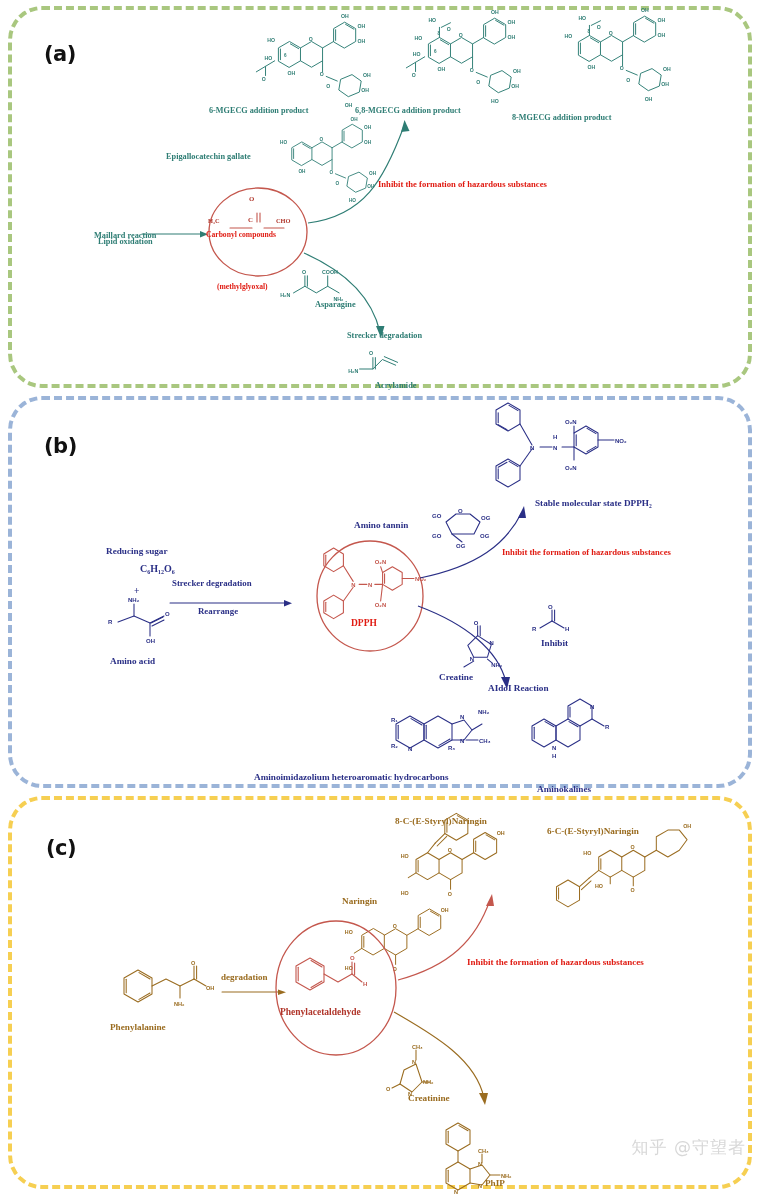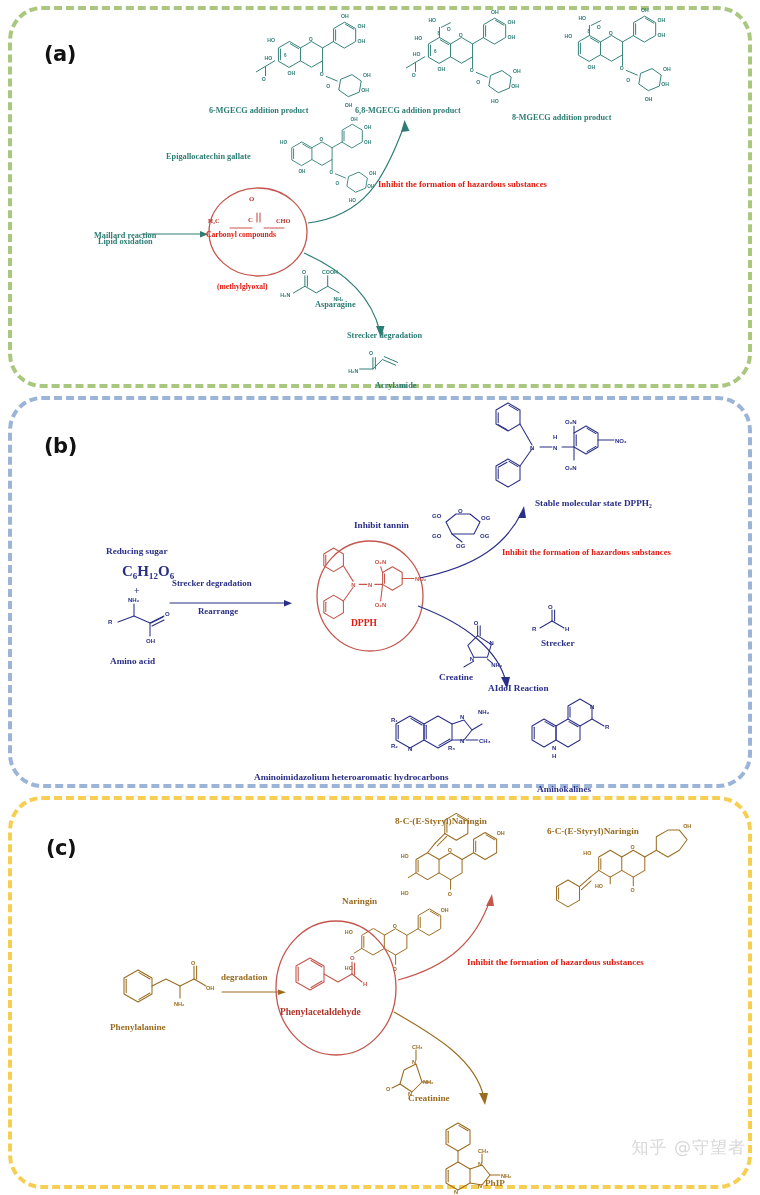--- a/index.html
+++ b/index.html
@@ -364,35 +364,35 @@
       <text class="atom-n" x="30" y="60">H</text>
       <path class="sn" d="M46,21 L46,8 L58,1 L70,8 L70,21 L58,28"></path>
       <line class="sn" x1="48" y1="9" x2="48" y2="19"></line>
       <text class="atom-n" x="68" y="11">N</text>
       <line class="sn" x1="70" y1="21" x2="82" y2="28"></line>
       <text class="atom-n" x="83" y="31">R</text>
     </g>
   </svg>
 
   <span class="lbl navy" style="left:94px;top:146px;font-size:9.2px;">Reducing sugar</span>
-  <span class="lbl navy" style="left:110px;top:163px;font-size:15px;">C₆H₁₂O₆</span>
+  <span class="lbl navy" style="left:128px;top:163px;font-size:10px;">C₆H₁₂O₆</span>
   <span class="lbl navy" style="left:122px;top:186px;font-size:9.5px;">+</span>
   <span class="lbl navy" style="left:98px;top:256px;font-size:9.2px;">Amino acid</span>
 
   <span class="lbl navy" style="left:160px;top:178px;font-size:8.8px;">Strecker degradation</span>
   <span class="lbl navy" style="left:186px;top:206px;font-size:8.8px;">Rearrange</span>
 
   <span class="lbl red" style="left:339px;top:218px;font-size:9.5px;">DPPH</span>
 
-  <span class="lbl navy" style="left:342px;top:120px;font-size:9.2px;">Inhibit tannin</span>
+  <span class="lbl navy" style="left:342px;top:120px;font-size:9.2px;">Amino tannin</span>
   <span class="lbl navy" style="left:523px;top:98px;font-size:9.2px;">Stable molecular state DPPH₂</span>
   <span class="lbl red" style="left:490px;top:148px;font-size:8.6px;">Inhibit the formation of hazardous substances</span>
 
   <span class="lbl navy" style="left:427px;top:272px;font-size:9.2px;">Creatine</span>
-  <span class="lbl navy" style="left:529px;top:238px;font-size:9.2px;">Strecker</span>
+  <span class="lbl navy" style="left:529px;top:238px;font-size:9.2px;">Inhibit</span>
   <span class="lbl navy" style="left:476px;top:283px;font-size:9.2px;">AIdoI Reaction</span>
 
   <span class="lbl navy" style="left:242px;top:372px;font-size:9.2px;">Aminoimidazolium heteroaromatic hydrocarbons</span>
   <span class="lbl navy" style="left:525px;top:372px;font-size:9.2px;margin-top:12px;">Aminokalines</span>
 </div>
 
 <div class="panel" id="panel-c">
   <span class="panel-tag" style="left:34px;top:36px;">(c)</span>
 
   <svg width="744" height="393">

